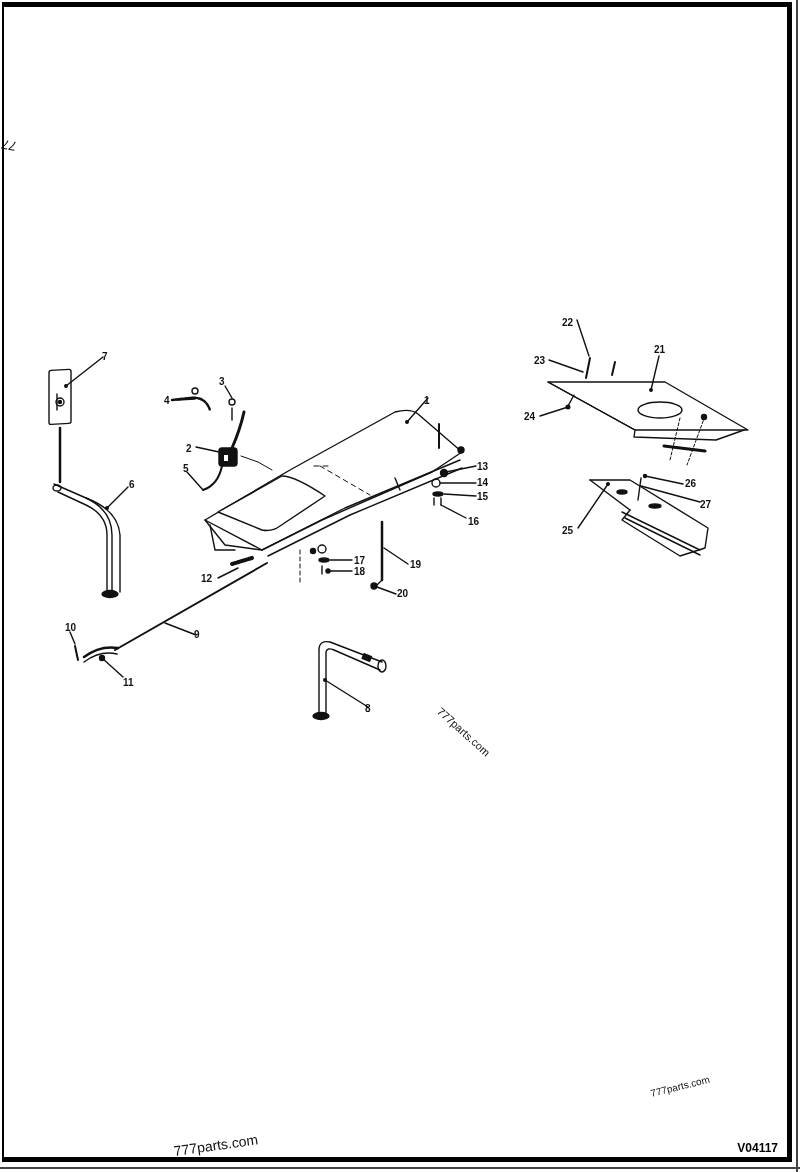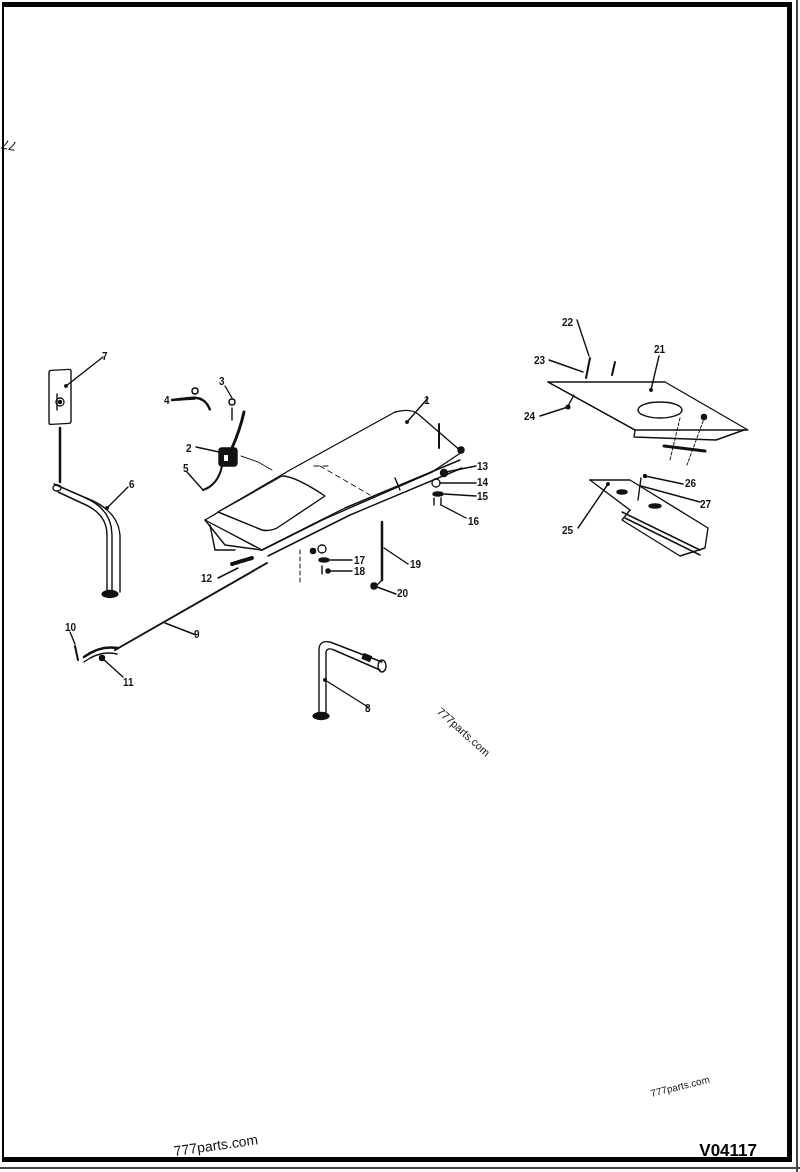--- a/index.html
+++ b/index.html
@@ -6,21 +6,21 @@
   body { width: 800px; height: 1172px; position: relative; overflow: hidden; font-family: "Liberation Sans", sans-serif; }
   .frame {
     position: absolute; left: 2px; top: 2px; width: 790px; height: 1160px;
     border-top: 5px solid #000; border-right: 5px solid #000; border-bottom: 5px solid #000; border-left: 2px solid #000;
     box-sizing: border-box; background: #fff;
   }
   .frame-under { position: absolute; left: 0; top: 1167px; width: 800px; height: 2px; background: #444; }
   .frame-right-outer { position: absolute; left: 796px; top: 0; width: 2px; height: 1172px; background: #444; }
   svg.diagram { position: absolute; left: 0; top: 0; width: 800px; height: 1172px; }
   .callout { font-family: "Liberation Sans", sans-serif; font-size: 10px; font-weight: bold; fill: #111; }
-  .drawing-id { position: absolute; right: 43px; top: 1141px; font-size: 17px; font-weight: bold; color: #000; letter-spacing: 0px; }
+  .drawing-id { position: absolute; right: 22px; top: 1141px; font-size: 12px; font-weight: bold; color: #000; letter-spacing: 0px; }
   .wm-bottom { position: absolute; left: 175px; top: 1143px; font-size: 14px; color: #111; transform: rotate(-8deg); transform-origin: left bottom; }
   .wm-br { position: absolute; left: 652px; top: 1088px; font-size: 10px; color: #111; transform: rotate(-14deg); transform-origin: left bottom; }
   .wm-mid { position: absolute; left: 443px; top: 705px; font-size: 11px; color: #111; transform: rotate(42deg); transform-origin: left top; }
   .wm-edge { position: absolute; left: 2px; top: 138px; font-size: 13px; color: #111; transform: rotate(190deg); font-style: italic; }
 </style>
 </head>
 <body>
 
 <div class="frame"></div>
 <div class="frame-under"></div>

